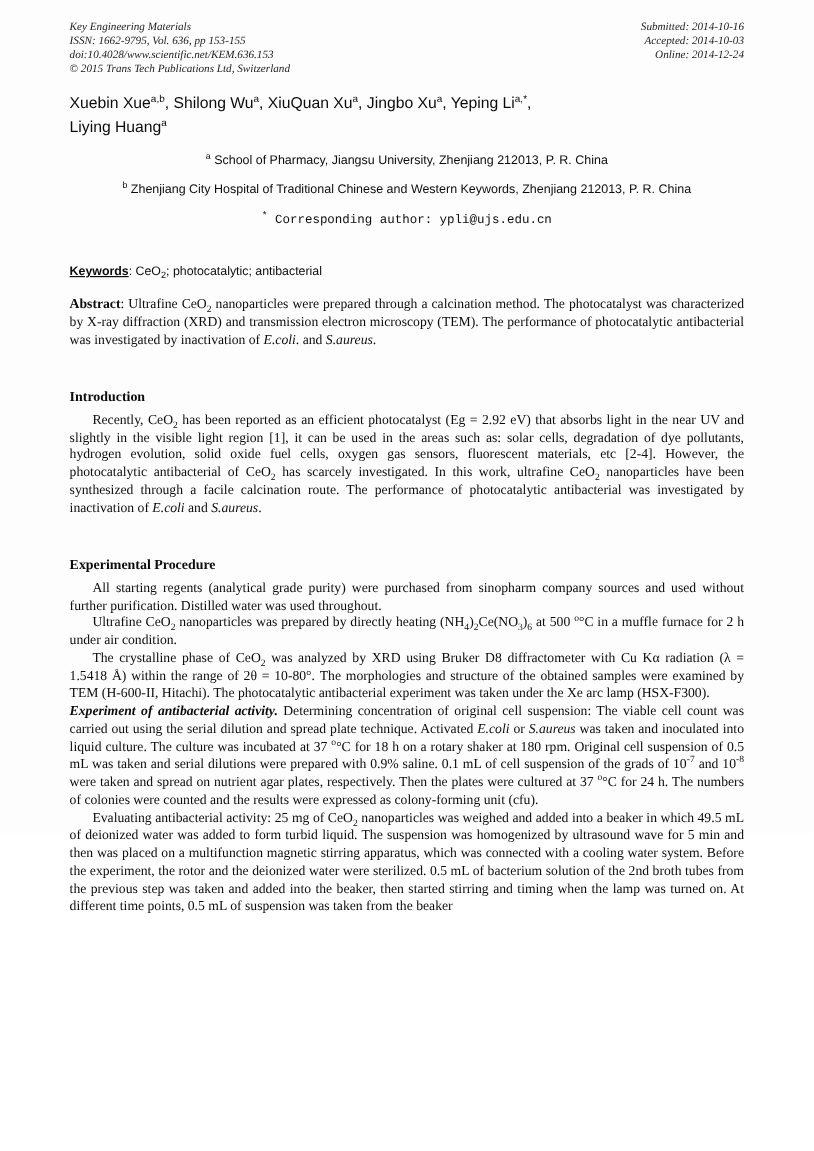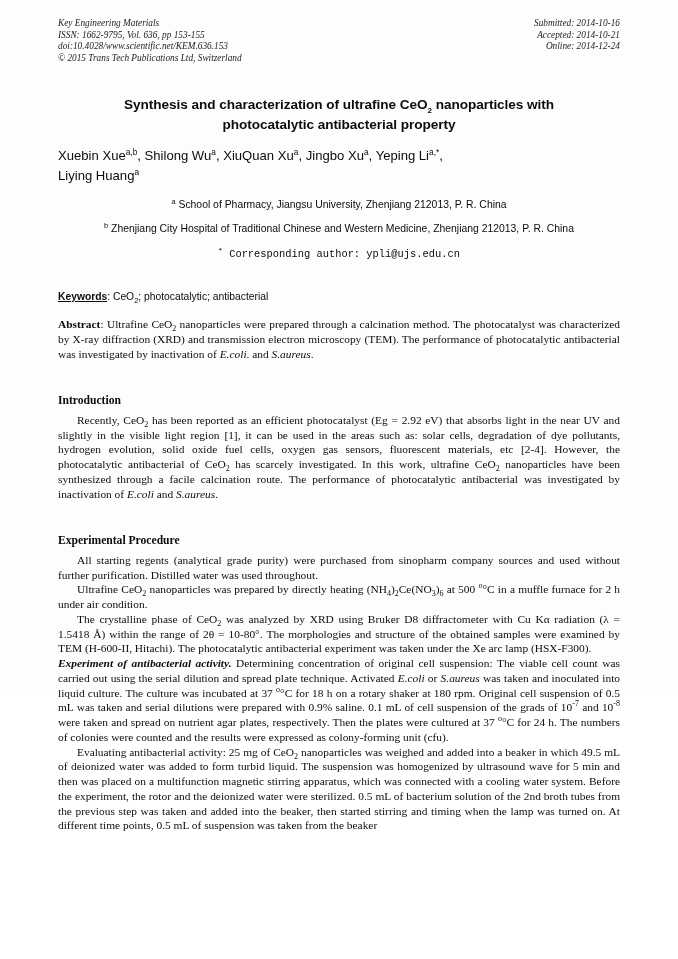--- a/index.html
+++ b/index.html
@@ -134,38 +134,34 @@
 
   <div class="journal-header">
     <div class="left">
       <div>Key Engineering Materials</div>
       <div>ISSN: 1662-9795, Vol. 636, pp 153-155</div>
       <div>doi:10.4028/www.scientific.net/KEM.636.153</div>
       <div>© 2015 Trans Tech Publications Ltd, Switzerland</div>
     </div>
     <div class="right">
       <div>Submitted: 2014-10-16</div>
-      <div>Accepted: 2014-10-21</div>
+      <div>Accepted: 2014-10-03</div>
       <div>Online: 2014-12-24</div>
     </div>
   </div>
 
-  <div class="title">
-    <span>Synthesis and characterization of ultrafine CeO</span><sub class="chem">2</sub><span> nanoparticles with</span><br>
-    <span>photocatalytic antibacterial property</span>
-  </div>
 
   <div class="authors">
     <span>Xuebin Xue</span><sup>a,b</sup><span>, </span><span>Shilong Wu</span><sup>a</sup><span>, </span><span>XiuQuan Xu</span><sup>a</sup><span>, </span><span>Jingbo Xu</span><sup>a</sup><span>, </span><span>Yeping Li</span><sup>a,*</sup><span>,</span><br>
     <span>Liying Huang</span><sup>a</sup>
   </div>
 
   <div class="affil">
     <div class="aff-row"><sup>a</sup><span> School of Pharmacy, Jiangsu University, Zhenjiang 212013, P. R. China</span></div>
-    <div class="aff-row"><sup>b</sup><span> Zhenjiang City Hospital of Traditional Chinese and Western Medicine, Zhenjiang 212013, P. R. China</span></div>
+    <div class="aff-row"><sup>b</sup><span> Zhenjiang City Hospital of Traditional Chinese and Western Keywords, Zhenjiang 212013, P. R. China</span></div>
   </div>
   <div class="corresp"><sup>*</sup><span> Corresponding author: ypli@ujs.edu.cn</span></div>
 
   <div class="keywords">
     <b>Keywords</b><span>: CeO</span><sub>2</sub><span>; photocatalytic; antibacterial</span>
   </div>
 
   <div class="abstract">
     <b>Abstract</b><span>: Ultrafine CeO</span><sub class="chem">2</sub><span> nanoparticles were prepared through a calcination method. The photocatalyst was characterized by X-ray diffraction (XRD) and transmission electron microscopy (TEM). The performance of photocatalytic antibacterial was investigated by inactivation of </span><i>E.coli</i><span>. and </span><i>S.aureus</i><span>.</span>
   </div>

